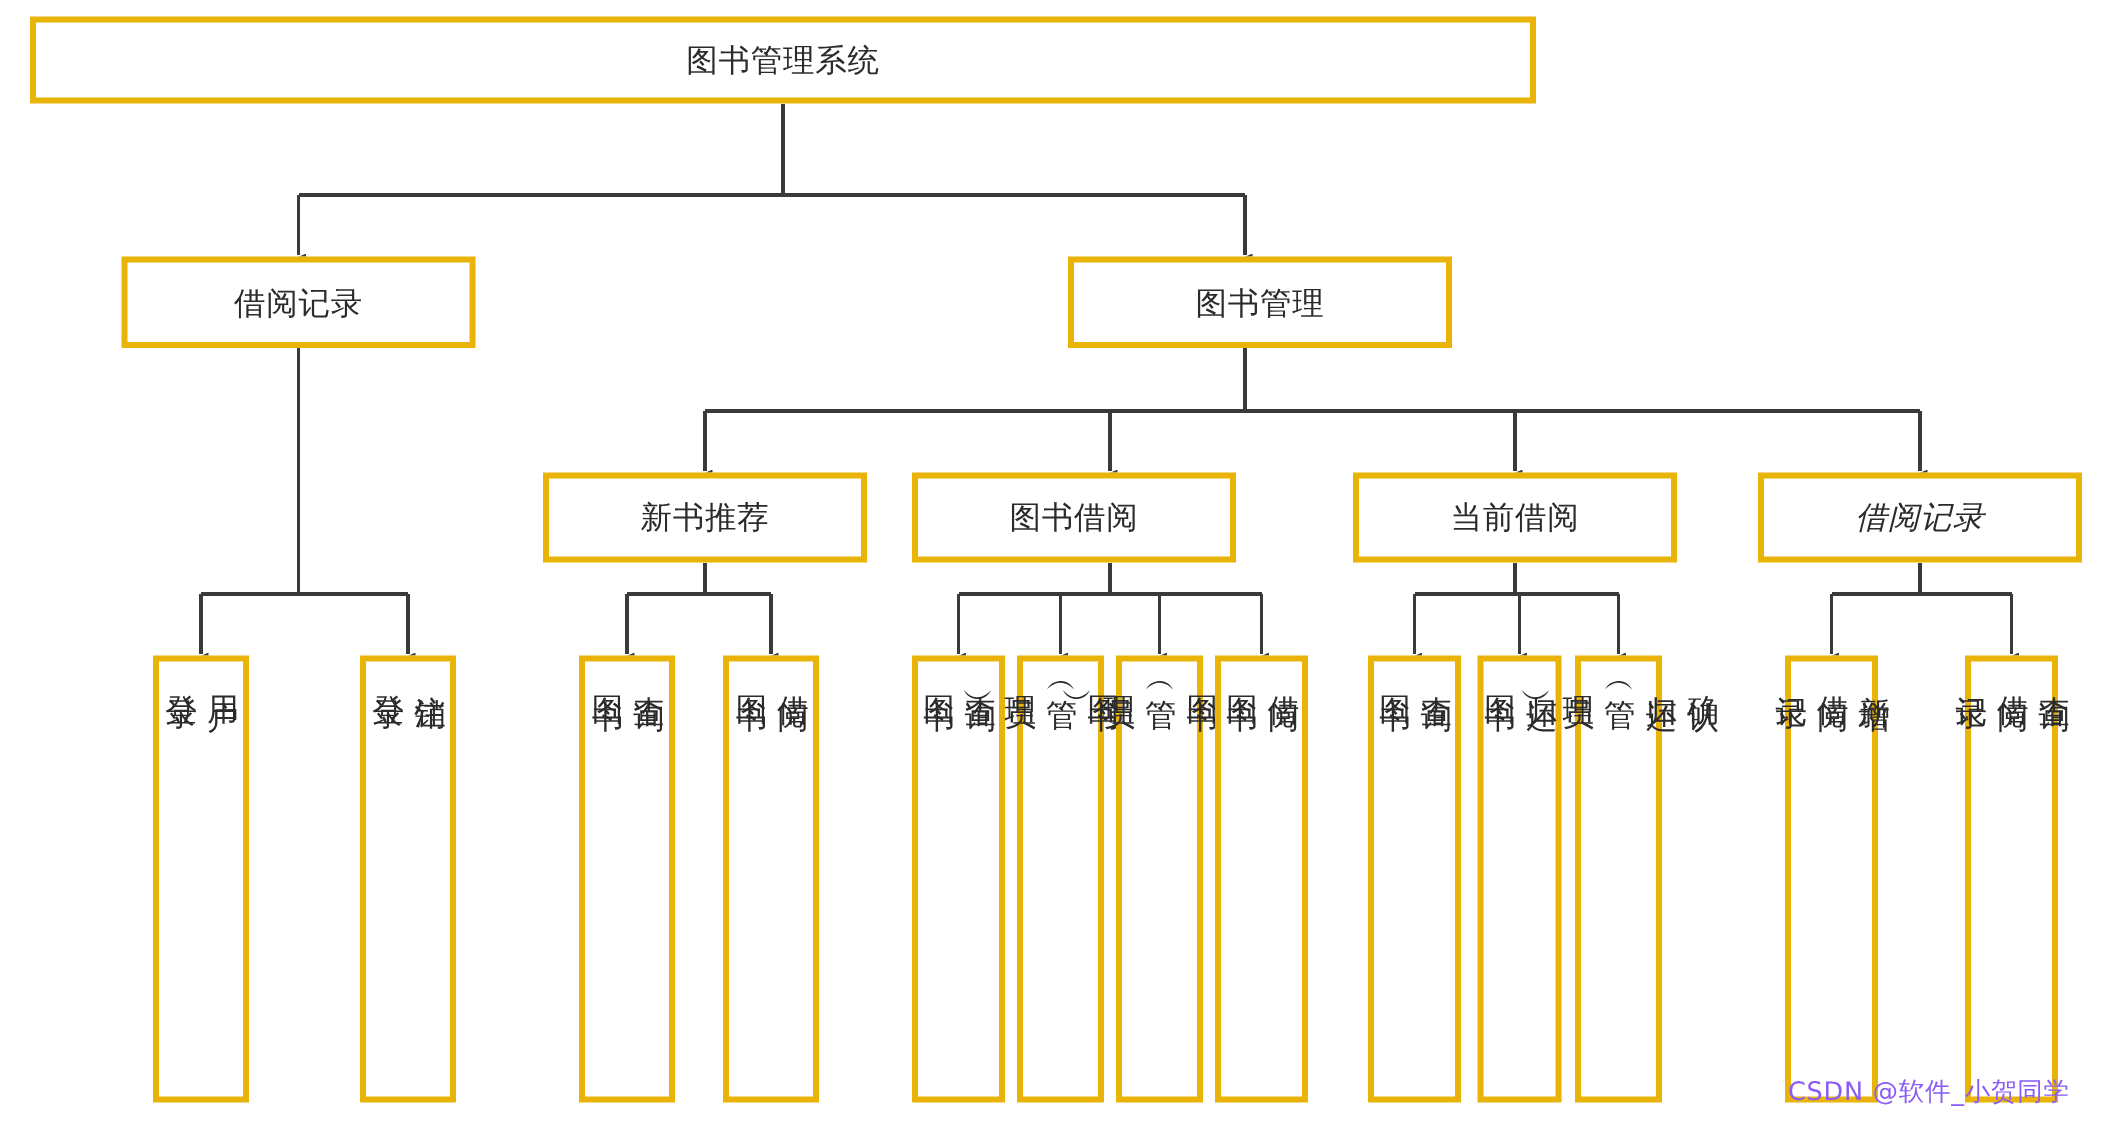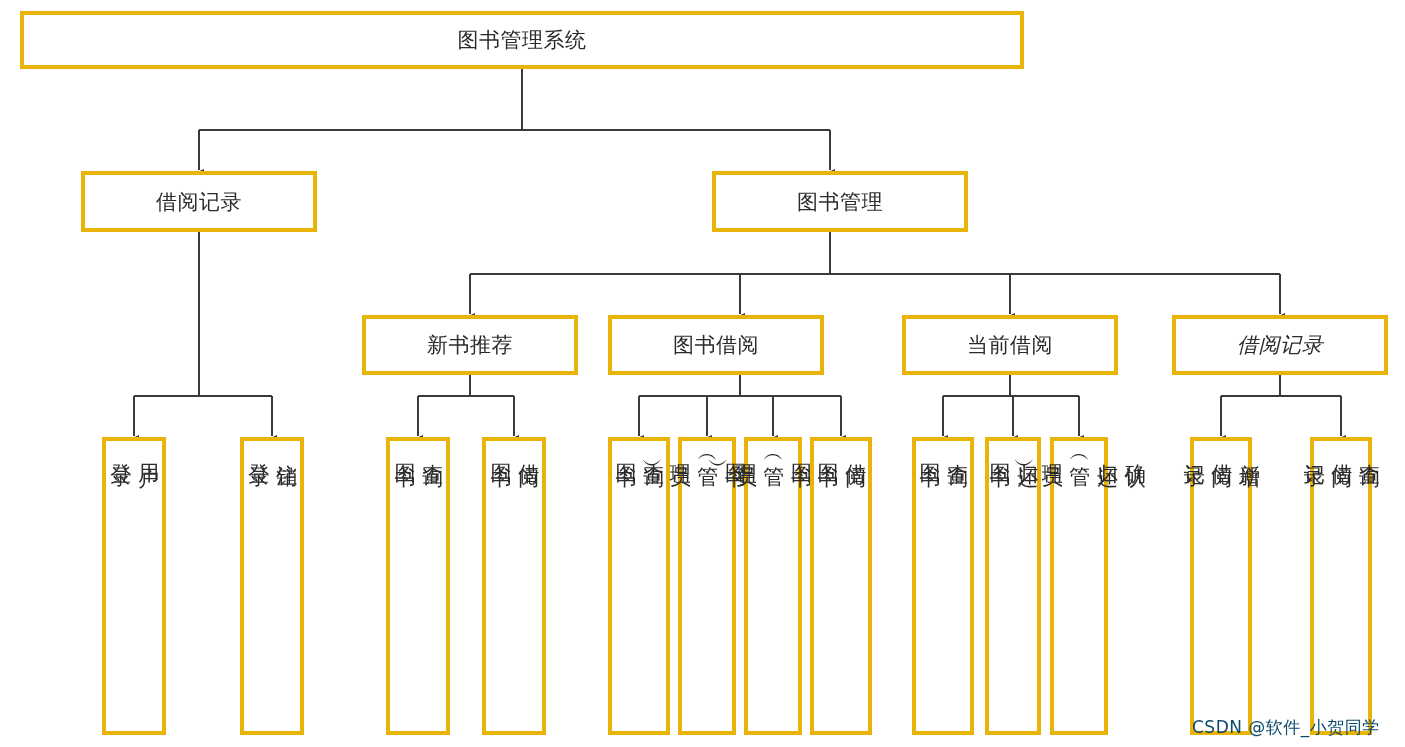--- a/index.html
+++ b/index.html
@@ -51,21 +51,21 @@
     text-orientation: upright;
     font-size: 21px;
     line-height: 1.32;
     letter-spacing: 3px;
     white-space: pre;
     text-align: left;
   }
   .watermark {
     position: absolute;
     font-size: 17px;
-    color: #0c4a6e;
+    color: #8b5cf6;
     white-space: nowrap;
     letter-spacing: 0.5px;
   }
 </style>
 </head>
 <body>
 
 <div id="diagram-root">
 
   <svg id="edges" viewBox="0 0 1405 747" xmlns="http://www.w3.org/2000/svg">

